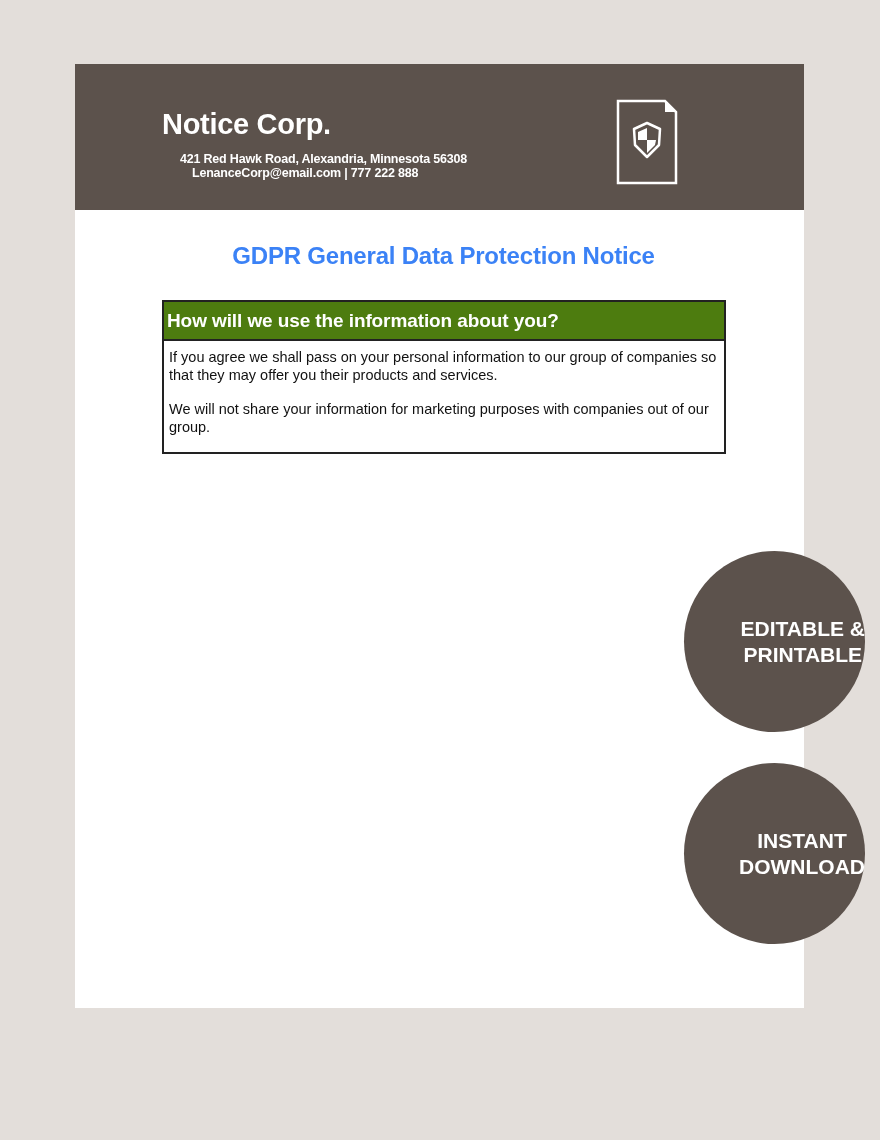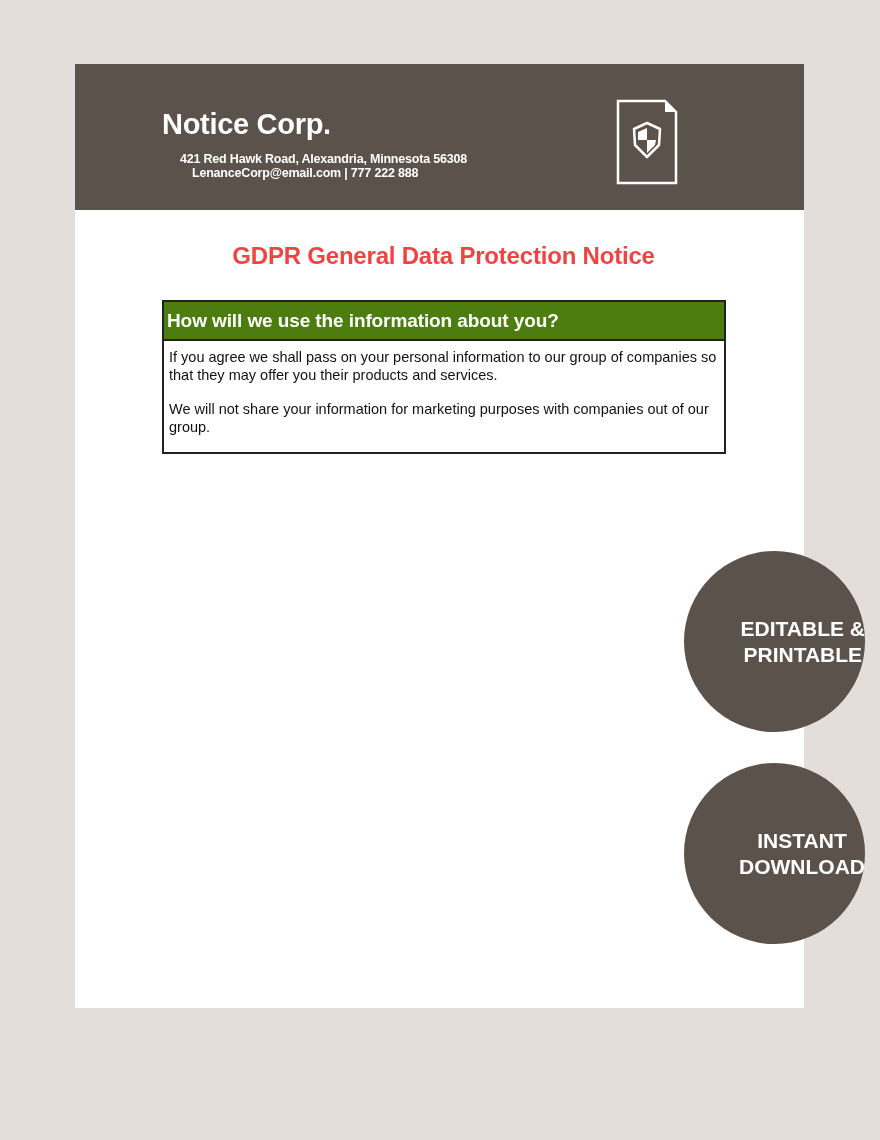--- a/index.html
+++ b/index.html
@@ -32,21 +32,21 @@
   }
   .address { top: 88px; }
   .contact { top: 102px; padding-left: 12px; }
   .doc-icon {
     position: absolute; left: 540px; top: 34px;
     width: 64px; height: 88px;
   }
   .title {
     position: absolute; left: 0; top: 178px;
     width: 737px; text-align: center;
-    font-size: 24px; font-weight: bold; color: #ef4444;
+    font-size: 24px; font-weight: bold; color: #3b82f6;
     letter-spacing: -0.2px; margin: 0;
   }
   .section {
     position: absolute; left: 87px; top: 236px;
     width: 560px;
     border: 2px solid #222;
     background: #fff;
   }
   .section-head {
     background: #4d7c0f; color: #fff;

